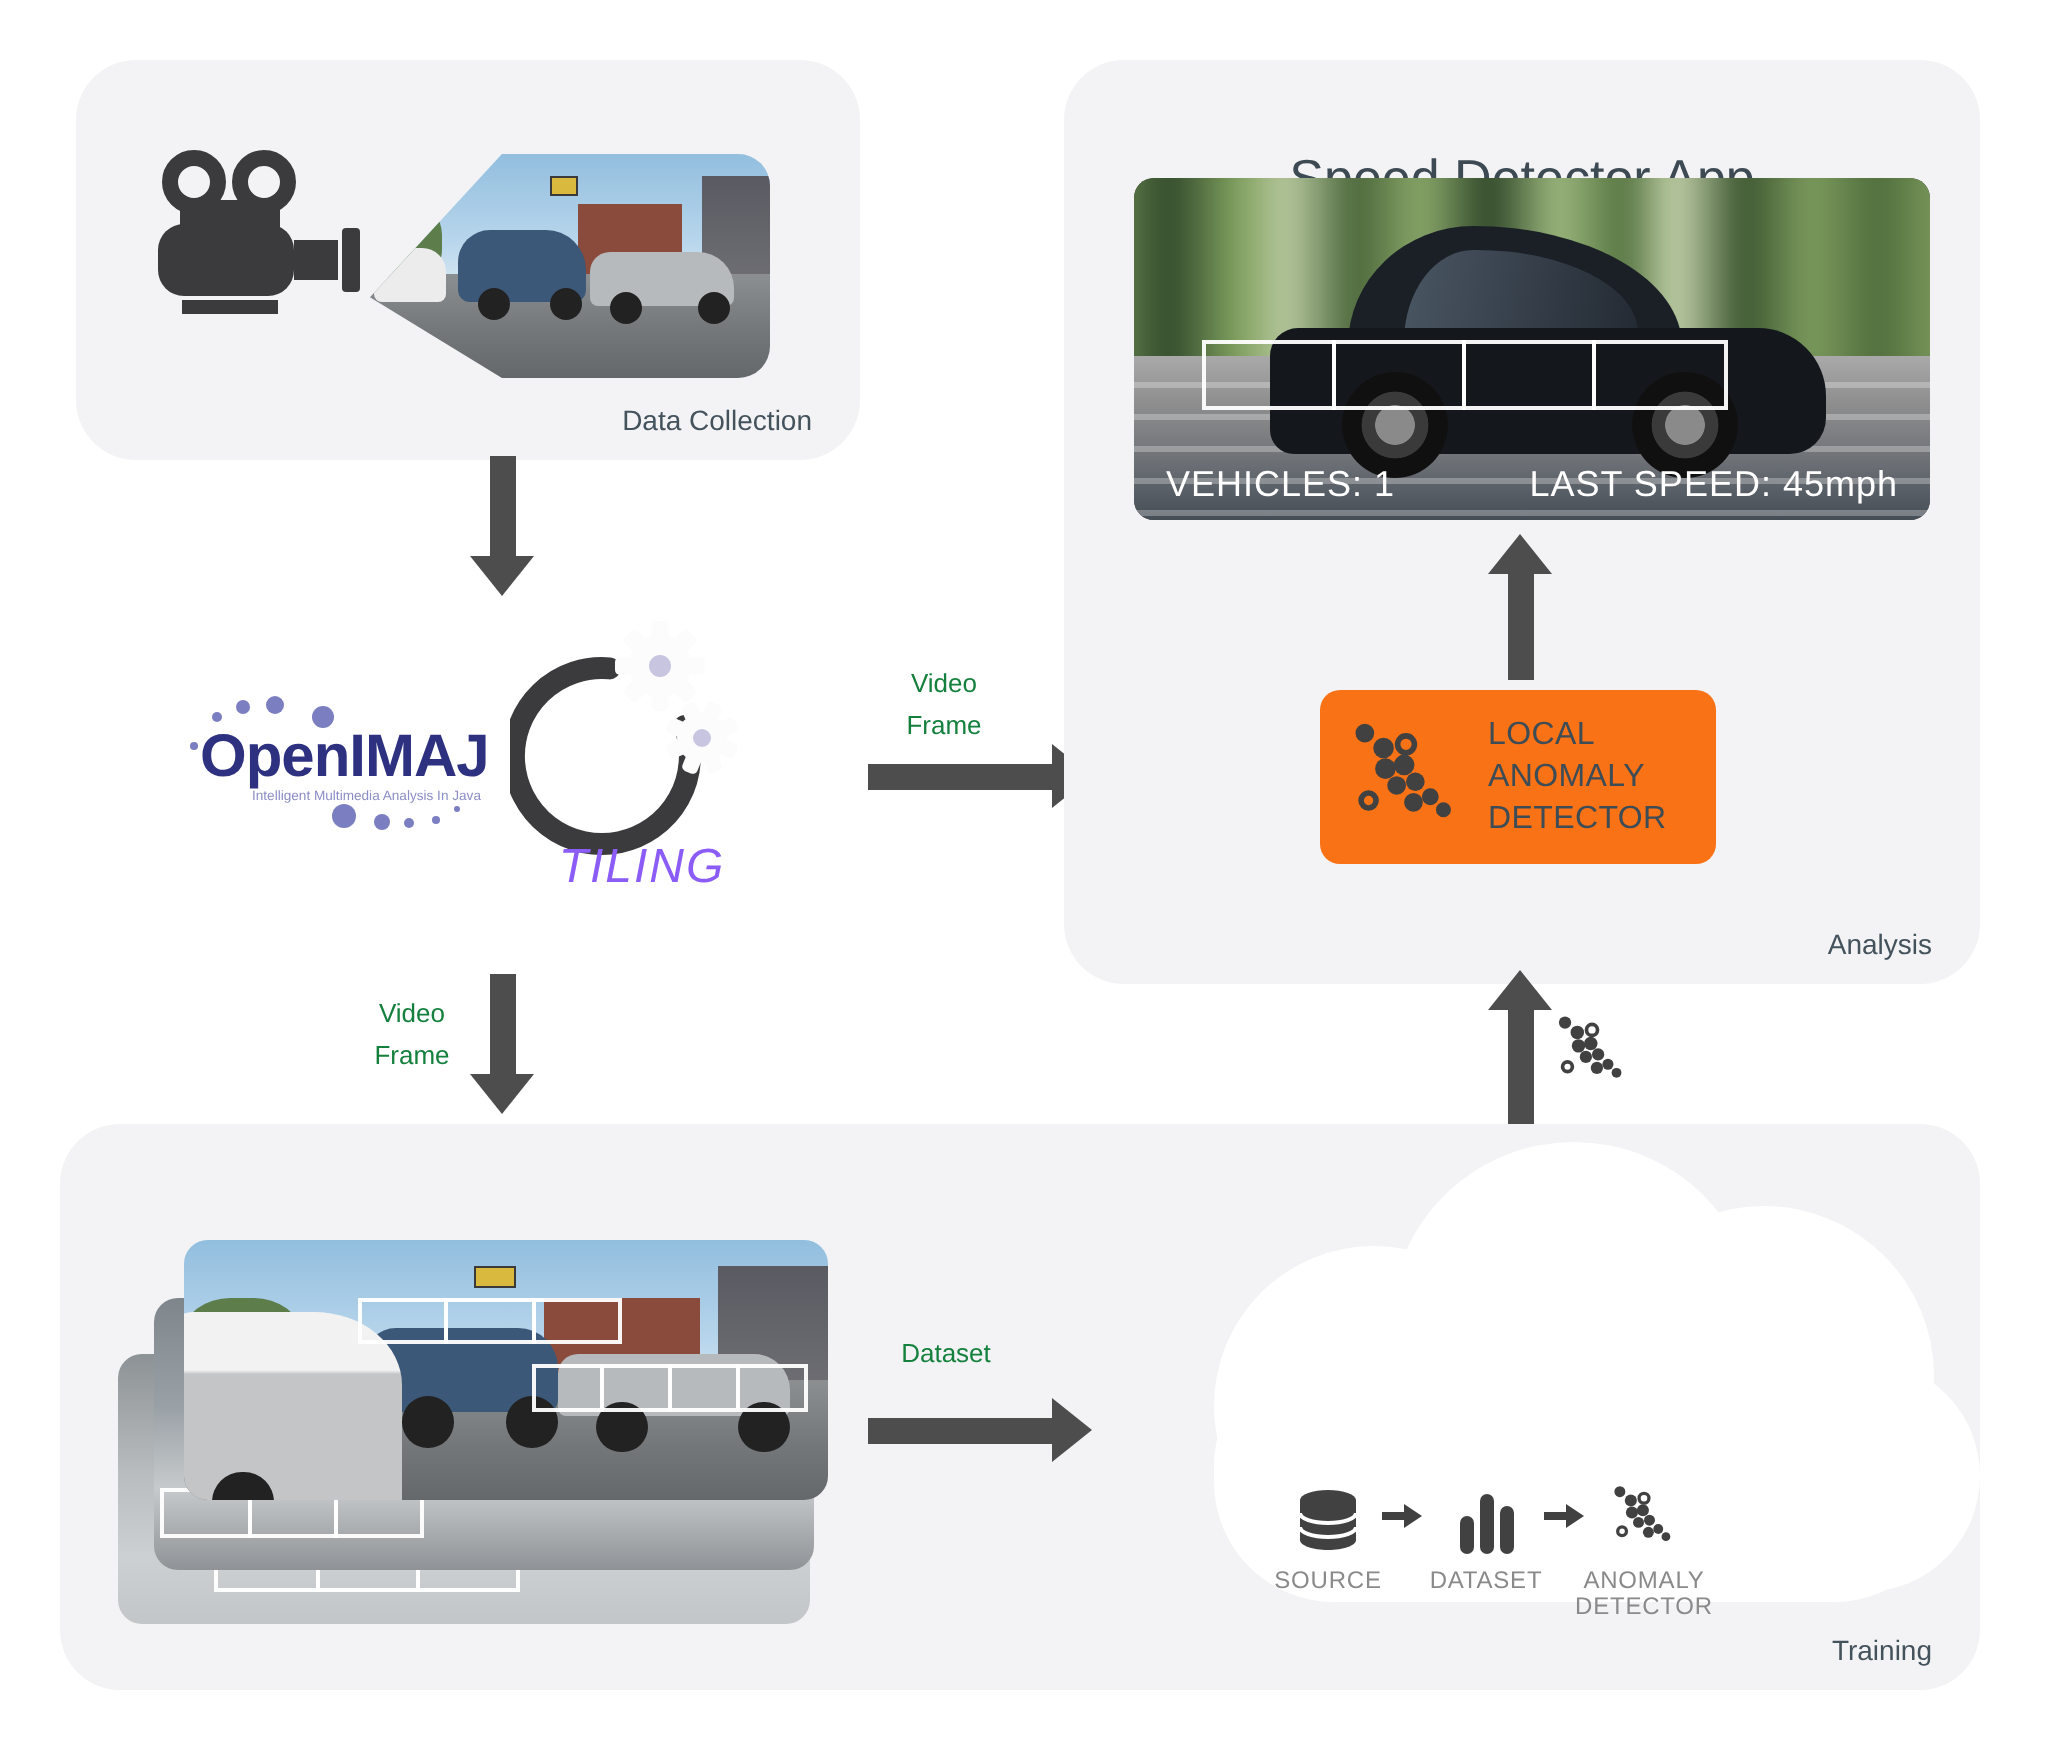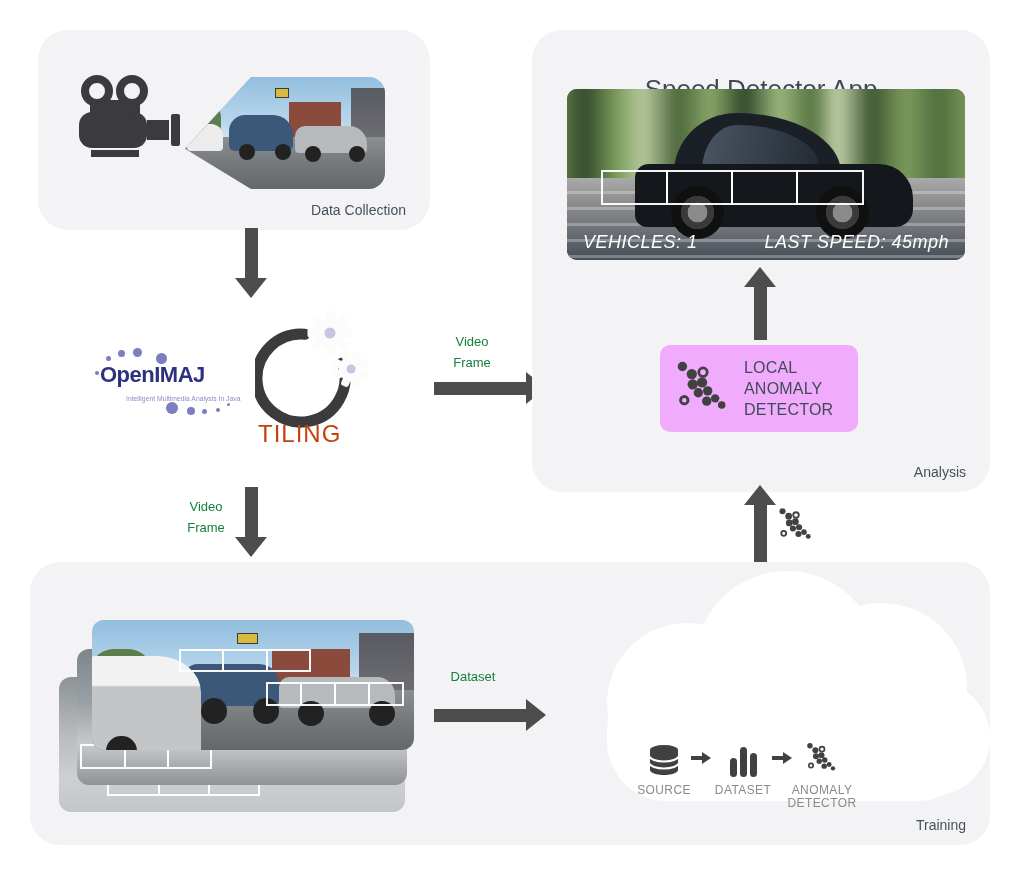--- a/index.html
+++ b/index.html
@@ -54,27 +54,27 @@
   #tp-front{left:92px;top:620px;width:322px;height:130px;z-index:3;}
   .suv{position:absolute;left:-2%;top:28%;width:36%;height:74%;
        background:linear-gradient(180deg,#f2f2f2 0 30%,#c3c5c7 32% 100%);border-radius:10px 38% 0 0;}
   .suv .wh{left:18%;bottom:-14%;width:26%;}
   .bbrow{position:absolute;display:flex;}
   .bbrow span{flex:1;border:2px solid rgba(255,255,255,.95);margin-left:-2px;}
   .bbrow span:first-child{margin-left:0;}
 
   
   .openimaj{position:absolute;left:92px;top:338px;width:185px;height:88px;}
-  .oi-title{position:absolute;left:8px;top:24px;font-size:22px;font-weight:bold;
+  .oi-title{position:absolute;left:8px;top:24px;font-size:30px;font-weight:bold;
             letter-spacing:-.5px;color:#2e3180;}
   .oi-sub{position:absolute;left:34px;top:57px;font-size:6.8px;color:#8b8ec6;white-space:nowrap;}
   .dot{position:absolute;border-radius:50%;background:#7b7ec0;}
   #tiling-svg{position:absolute;left:255px;top:289px;width:126px;height:142px;}
-  #tiling-label{position:absolute;left:258px;top:420px;width:126px;
-                font-size:24px;letter-spacing:1px;color:#c2410c;}
+  #tiling-label{position:absolute;left:258px;top:420px;width:126px;text-align:center;
+                font-size:24px;letter-spacing:1px;color:#8b5cf6;font-style:italic;}
 
   
   #app-title{position:absolute;left:0;top:44px;width:100%;text-align:center;
              font-size:26px;color:#3d4a54;}
   #speed-photo{position:absolute;left:567px;top:89px;width:398px;height:171px;
                border-radius:10px;overflow:hidden;background:#444;}
   #speed-photo .blur-bg{position:absolute;left:-12px;right:-12px;top:-12px;height:66%;filter:blur(6px);
     background:linear-gradient(90deg,#6b8a52 0%,#31492b 7%,#7fa05e 15%,#b9c9a0 21%,#4a663a 29%,
       #8aa86a 37%,#2f4629 45%,#9db87e 53%,#547340 61%,#c4d2ab 67%,#3b5530 75%,#7d9c5e 83%,
       #4f6d3c 91%,#85a464 100%);}
@@ -88,22 +88,22 @@
   #blackcar .window{position:absolute;left:24%;top:10%;width:42%;height:40%;
                     background:linear-gradient(100deg,#4a5663,#232a33);border-radius:30% 70% 0 0/100% 90% 0 0;}
   #blackcar .body{position:absolute;left:0;bottom:2%;width:100%;height:54%;background:#14181d;
                   border-radius:14px 34px 18px 12px;}
   #blackcar .wheel{position:absolute;bottom:-8%;width:19%;aspect-ratio:1;border-radius:50%;
     background:radial-gradient(circle,#8a8a8a 0 26%,#3a3a3a 27% 44%,#101010 45% 100%);}
   .bb4{position:absolute;left:8.5%;top:47.5%;width:66%;height:20.5%;display:flex;}
   .bb4 span{flex:1;border:2.5px solid rgba(255,255,255,.95);margin-left:-2.5px;}
   .bb4 span:first-child{margin-left:0;}
   .hud{position:absolute;left:16px;right:16px;bottom:7px;display:flex;justify-content:space-between;
-       color:#fff;font-size:18px;letter-spacing:.5px;font-style:italic;}
-  #lad-box{position:absolute;left:660px;top:345px;width:198px;height:87px;background:#f0abfc;
+       color:#fff;font-size:18px;letter-spacing:.5px;}
+  #lad-box{position:absolute;left:660px;top:345px;width:198px;height:87px;background:#f97316;
            border-radius:10px;display:flex;align-items:center;}
   #lad-box svg{margin-left:14px;width:58px;height:58px;flex:none;}
   .lad-text{margin-left:12px;font-size:16px;line-height:21px;letter-spacing:.2px;color:#3e4c56;}
 
   
   #cloud-svg{position:absolute;left:572px;top:568px;width:418px;height:238px;}
   #ml-circle{position:absolute;left:703px;top:640px;width:96px;height:96px;border-radius:50%;
              background:#82a331;color:#fff;display:flex;align-items:center;justify-content:center;
              font-size:56px;font-weight:bold;letter-spacing:-2px;}
   .pipe-icon{position:absolute;}

